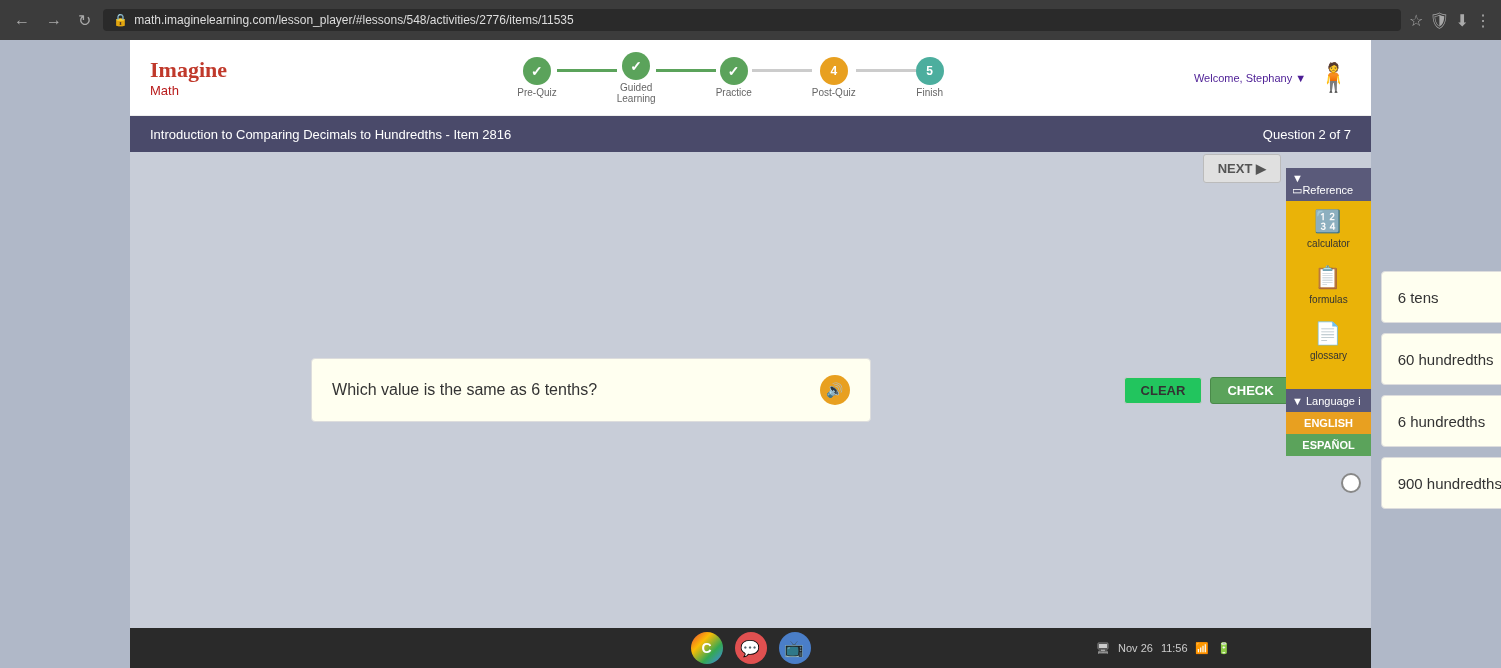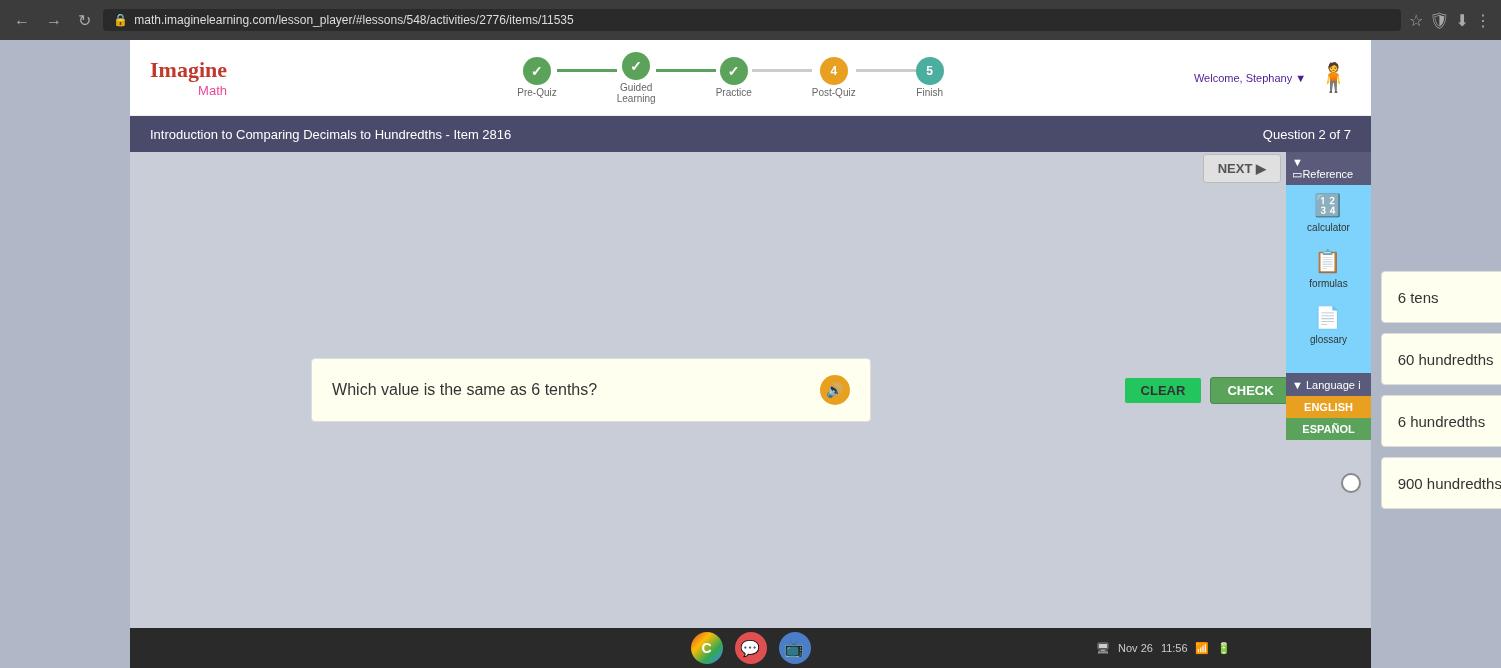--- a/index.html
+++ b/index.html
@@ -73,23 +73,22 @@
     .logo {
       margin-right: 40px;
     }
     .logo-imagine {
       color: #c0392b;
       font-size: 22px;
       font-weight: bold;
       font-family: Georgia, serif;
     }
     .logo-math {
-      color: #ec4899;
+      color: #b91c1c;
       font-size: 13px;
-      text-align: right;
     }
 
     
     .progress-steps {
       display: flex;
       align-items: center;
       flex: 1;
       justify-content: center;
       gap: 0;
     }
@@ -481,21 +480,21 @@
           <div class="answer-box">
             <span>900 hundredths</span>
             <button class="answer-audio-btn">🔊</button>
           </div>
         </div>
       </div>
     </div>
 
     <button class="btn-next">NEXT ▶</button>
 
-    <div style="position:absolute; right:0; top:0; width:85px; background:#7dd3fc;">
+    <div style="position:absolute; right:0; top:16px; width:85px; background:#eab308;">
       <div class="reference-header">▼ ▭Reference</div>
       <div class="ref-item">
         <span class="ref-icon">🔢</span>
         <span class="ref-label">calculator</span>
       </div>
       <div class="ref-item">
         <span class="ref-icon">📋</span>
         <span class="ref-label">formulas</span>
       </div>
       <div class="ref-item">

